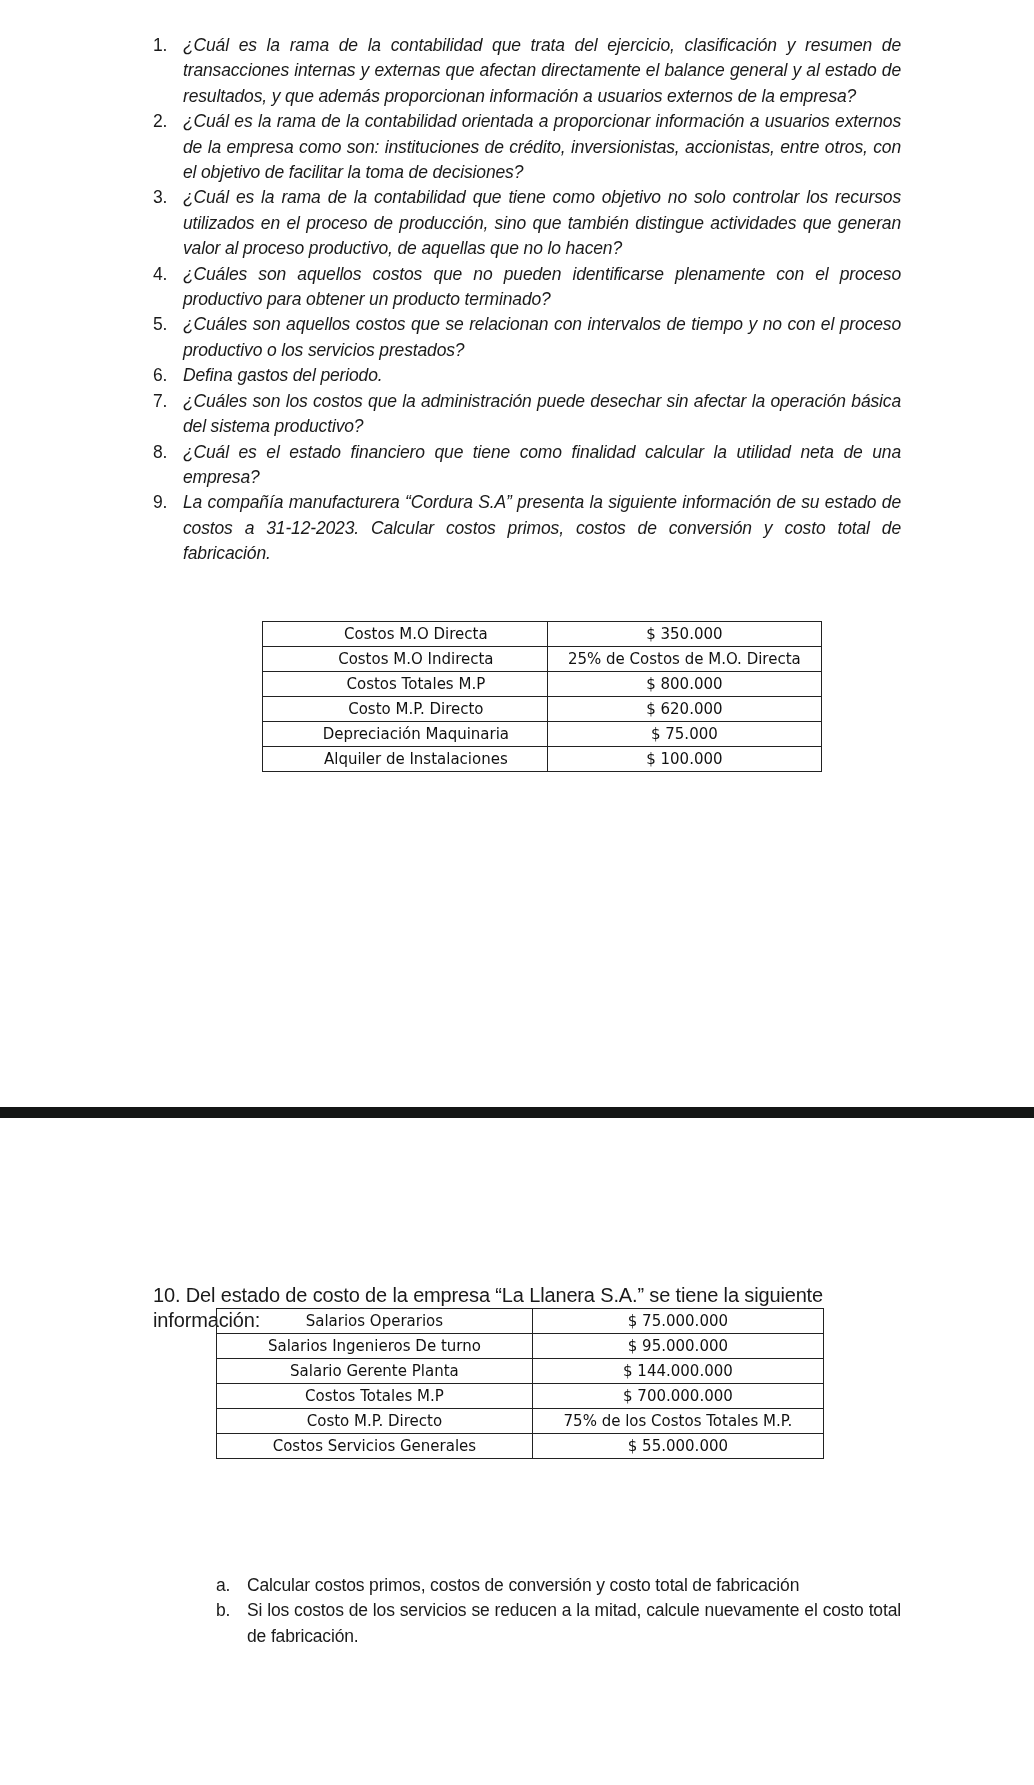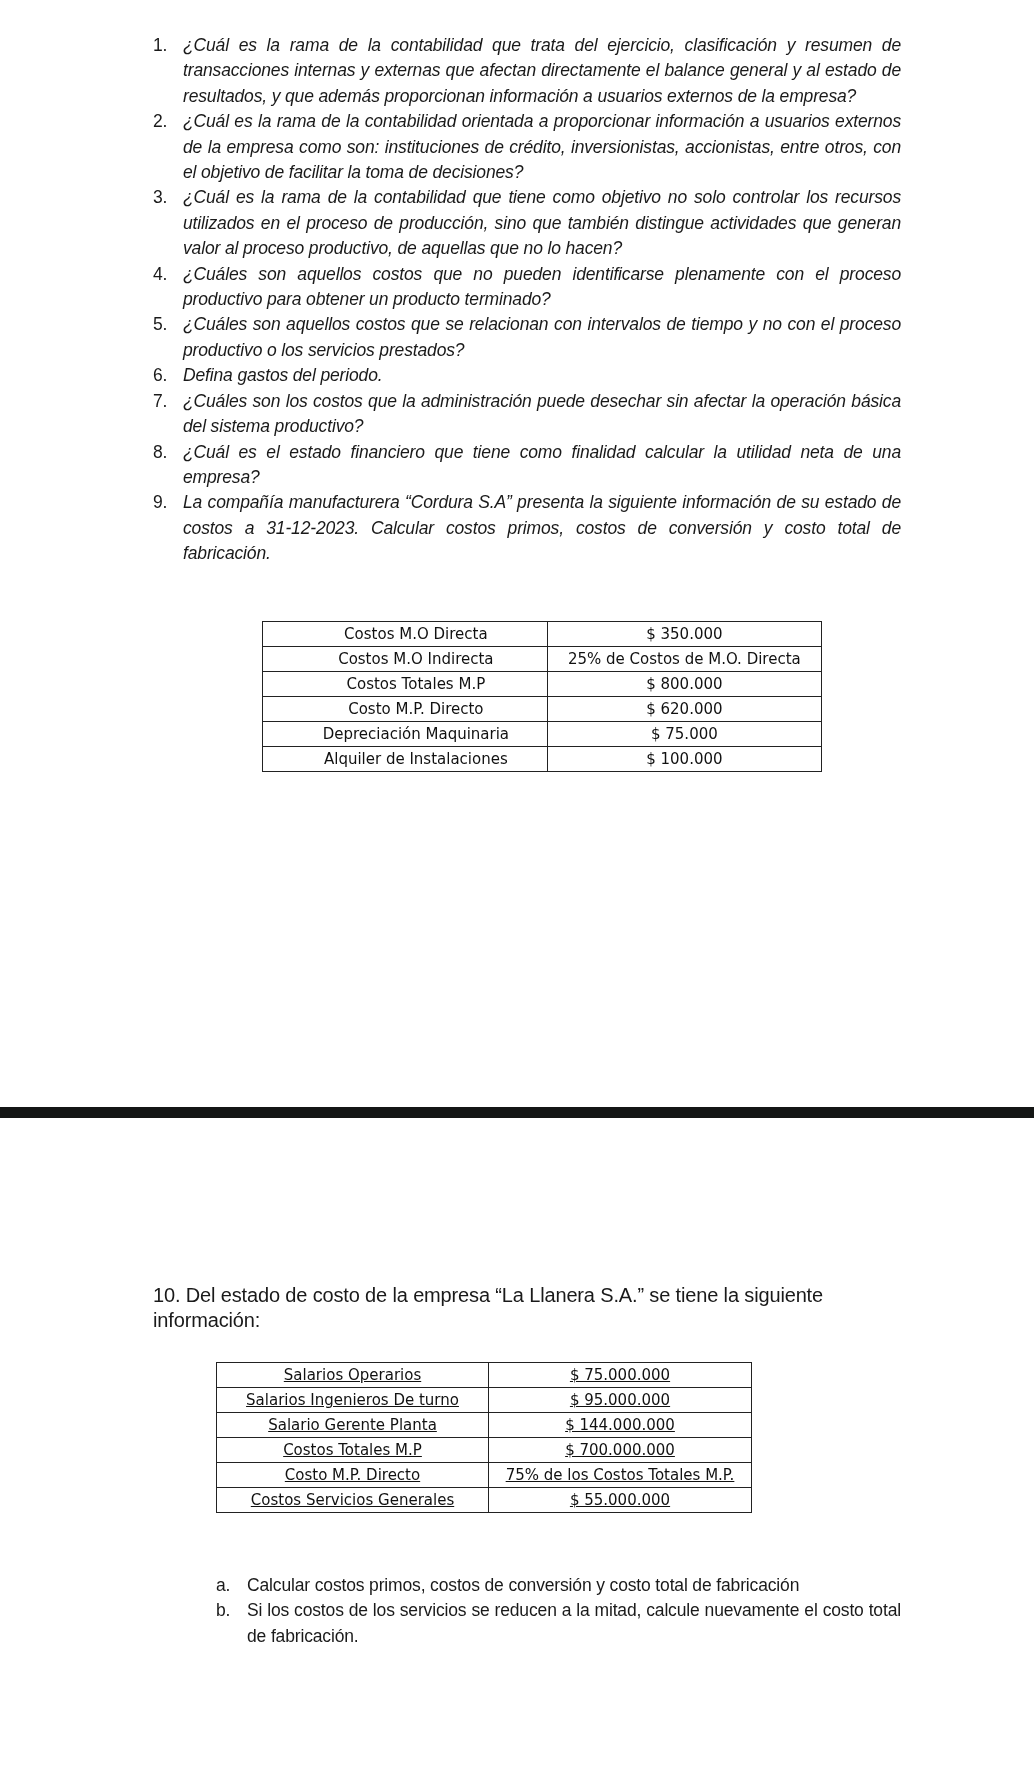--- a/index.html
+++ b/index.html
@@ -21,21 +21,21 @@
     font-family: "DejaVu Sans", sans-serif; font-size: 15px;
     color: #111;
   }
   .tbl td {
     border: 1.4px solid #222; text-align: center; padding: 0;
     height: 24px; line-height: 24px; white-space: nowrap;
   }
   #tbl1 { left: 262px; top: 621px; width: 560px; }
   #tbl1 td.c1 { width: 278px; padding-left: 22px; }
   #tbl1 td.c2 { width: 282px; }
-  #tbl2 { left: 216px; top: 1362px; width: 536px; text-decoration: underline; }
+  #tbl2 { left: 216px; top: 1308px; width: 608px; }
   #tbl2 td.c1 { width: 306px; }
   #tbl2 td.c2 { width: 282px; margin-top: 36px; }
   .divider {
     position: absolute; left: 0; top: 1107px; width: 1034px; height: 11px;
     background: #141615;
   }
   .q10 {
     position: absolute; left: 153px; top: 1283px; width: 760px;
     font-size: 20px; line-height: 25px; letter-spacing: -0.15px;
   }

